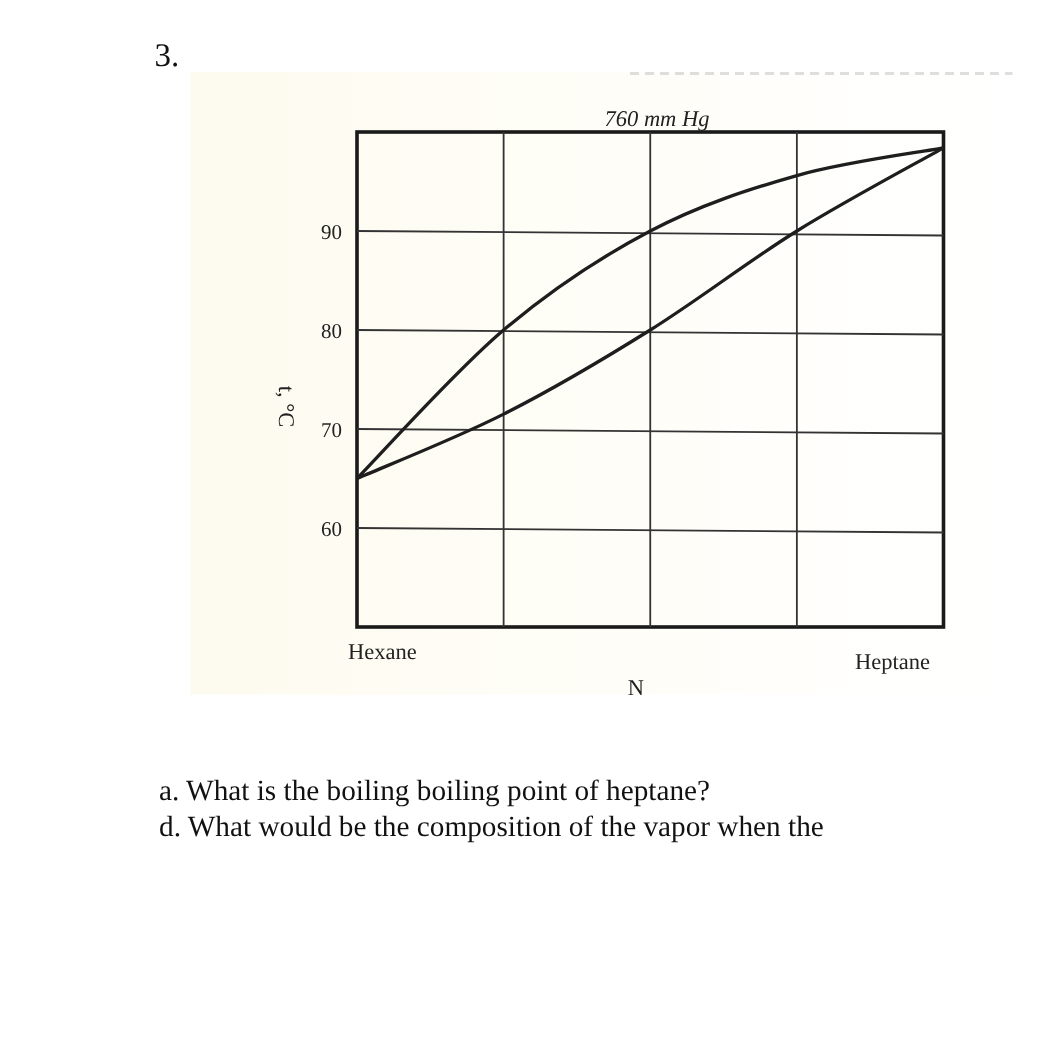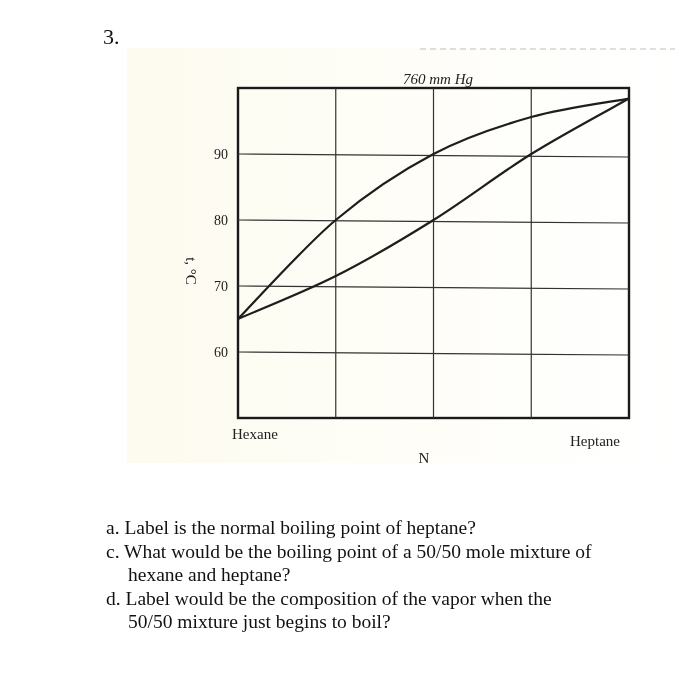--- a/index.html
+++ b/index.html
@@ -46,25 +46,19 @@
       <text x="228" y="357" text-anchor="end" font-size="14" font-family="Liberation Serif, serif" fill="#222">60</text>
       <text x="228" y="291" text-anchor="end" font-size="14" font-family="Liberation Serif, serif" fill="#222">70</text>
       <text x="228" y="225" text-anchor="end" font-size="14" font-family="Liberation Serif, serif" fill="#222">80</text>
       <text x="228" y="159" text-anchor="end" font-size="14" font-family="Liberation Serif, serif" fill="#222">90</text>
     </g>
 </svg>
 
 <div class="questions">
   <div class="q">
     <span>a.</span>
-    <span>Label is the normal boiling point of heptane?</span>
-  </div>
-  <div class="q">
-    <span>c.</span>
-    <span>What would be the boiling point of a 50/50 mole mixture of</span>
-    <span class="cont">hexane and heptane?</span>
+    <span>What is the boiling boiling point of heptane?</span>
   </div>
   <div class="q">
     <span>d.</span>
-    <span>Label would be the composition of the vapor when the</span>
-    <span class="cont">50/50 mixture just begins to boil?</span>
+    <span>What would be the composition of the vapor when the</span>
   </div>
 </div>
 
 </body></html>

